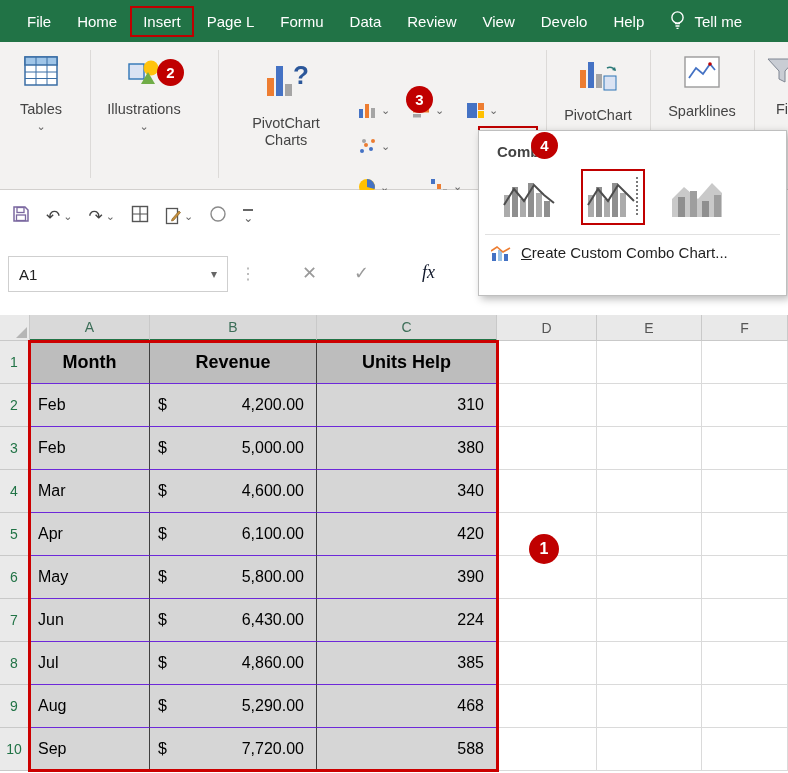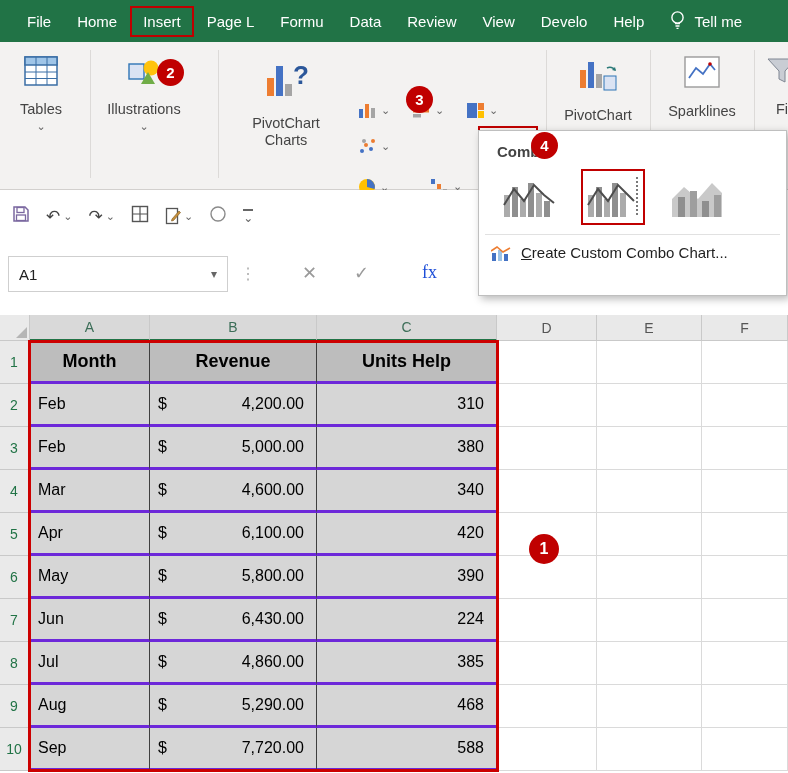--- a/index.html
+++ b/index.html
@@ -48,38 +48,38 @@
   .qat .collapse { border-top:2px solid #666; font-size:12px; color:#666; line-height:1; padding-top:1px; }
 
   
   .fbar { position:absolute; top:242px; left:0; right:0; height:64px; background:#fff;margin-left:6px; }
   .namebox { position:absolute; left:2px; top:14px; width:220px; height:36px;
              border:1px solid #cfcfcf; display:flex; align-items:center; background:#fff; }
   .namebox .val { padding-left:10px; font-size:15px; color:#222; flex:1; }
   .namebox .nb-caret { width:26px; text-align:center; color:#666; font-size:12px; }
   .fdots { position:absolute; left:234px; top:22px; color:#b0b0b0; font-size:16px; }
   .fbtn { position:absolute; top:20px; color:#9a9a9a; font-size:18px; }
-  .fx { font-family:"Liberation Serif", serif; color:#1d4ed8; font-size:18px; }
+  .fx { font-family:"Liberation Serif", serif; font-style:italic; color:#0f172a; font-size:18px; }
 
   
   .sheet { position:absolute; top:315px; left:0; width:788px; }
   .chrow, .srow { display:flex; }
   .chrow { height:26px; }
   .srow { height:43px; }
   .c-rh{width:30px} .c-a{width:120px} .c-b{width:167px} .c-c{width:180px}
   .c-d{width:100px} .c-e{width:105px} .c-f{width:86px}
   .chcell { background:#e9e9e9; border-right:1px solid #c9c9c9; border-bottom:1px solid #c9c9c9;
             display:flex; align-items:center; justify-content:center; font-size:14px; color:#555; }
   .chcell.sel { background:#d9d9d9; color:#3c6e58; border-bottom:2px solid #217346; }
   .corner { background:#eaeaea; border-right:1px solid #c9c9c9; border-bottom:1px solid #c9c9c9; position:relative; }
   .corner::after { content:""; position:absolute; right:2px; bottom:2px; border-style:solid;
                    border-width:0 0 11px 11px; border-color:transparent transparent #b5b5b5 transparent; }
   .rownum { background:#eaeaea; border-right:2px solid #217346; border-bottom:1px solid #c9c9c9;
             color:#217346; display:flex; align-items:center; justify-content:center; font-size:14px; }
-  .tcell { background:#d6d6d6; border-right:1px solid #3f3f3f; border-bottom:3px solid #6d28d9;
+  .tcell { background:#d6d6d6; border-right:1px solid #3f3f3f; border-bottom:1px solid #6d28d9;
            display:flex; align-items:center; font-size:16px; color:#000; padding-left:8px; }
   .thead { background:#bdbdbd; font-weight:bold; font-size:18px; justify-content:center; padding-left:0; }
   .tcell.rev { justify-content:space-between; padding:0 12px 0 8px; }
   .tcell.units { justify-content:flex-end; padding:0 12px 0 0; }
   .ecell { background:#fff; border-right:1px solid #dadada; border-bottom:1px solid #dadada; }
 
   
   .anno-circle { position:absolute; background:#c00000; border-radius:50%; color:#fff; font-weight:bold;
                  display:flex; align-items:center; justify-content:center; z-index:120; font-size:15px; }
   .table-box { position:absolute; left:28px; top:340px; width:471px; height:432px;

